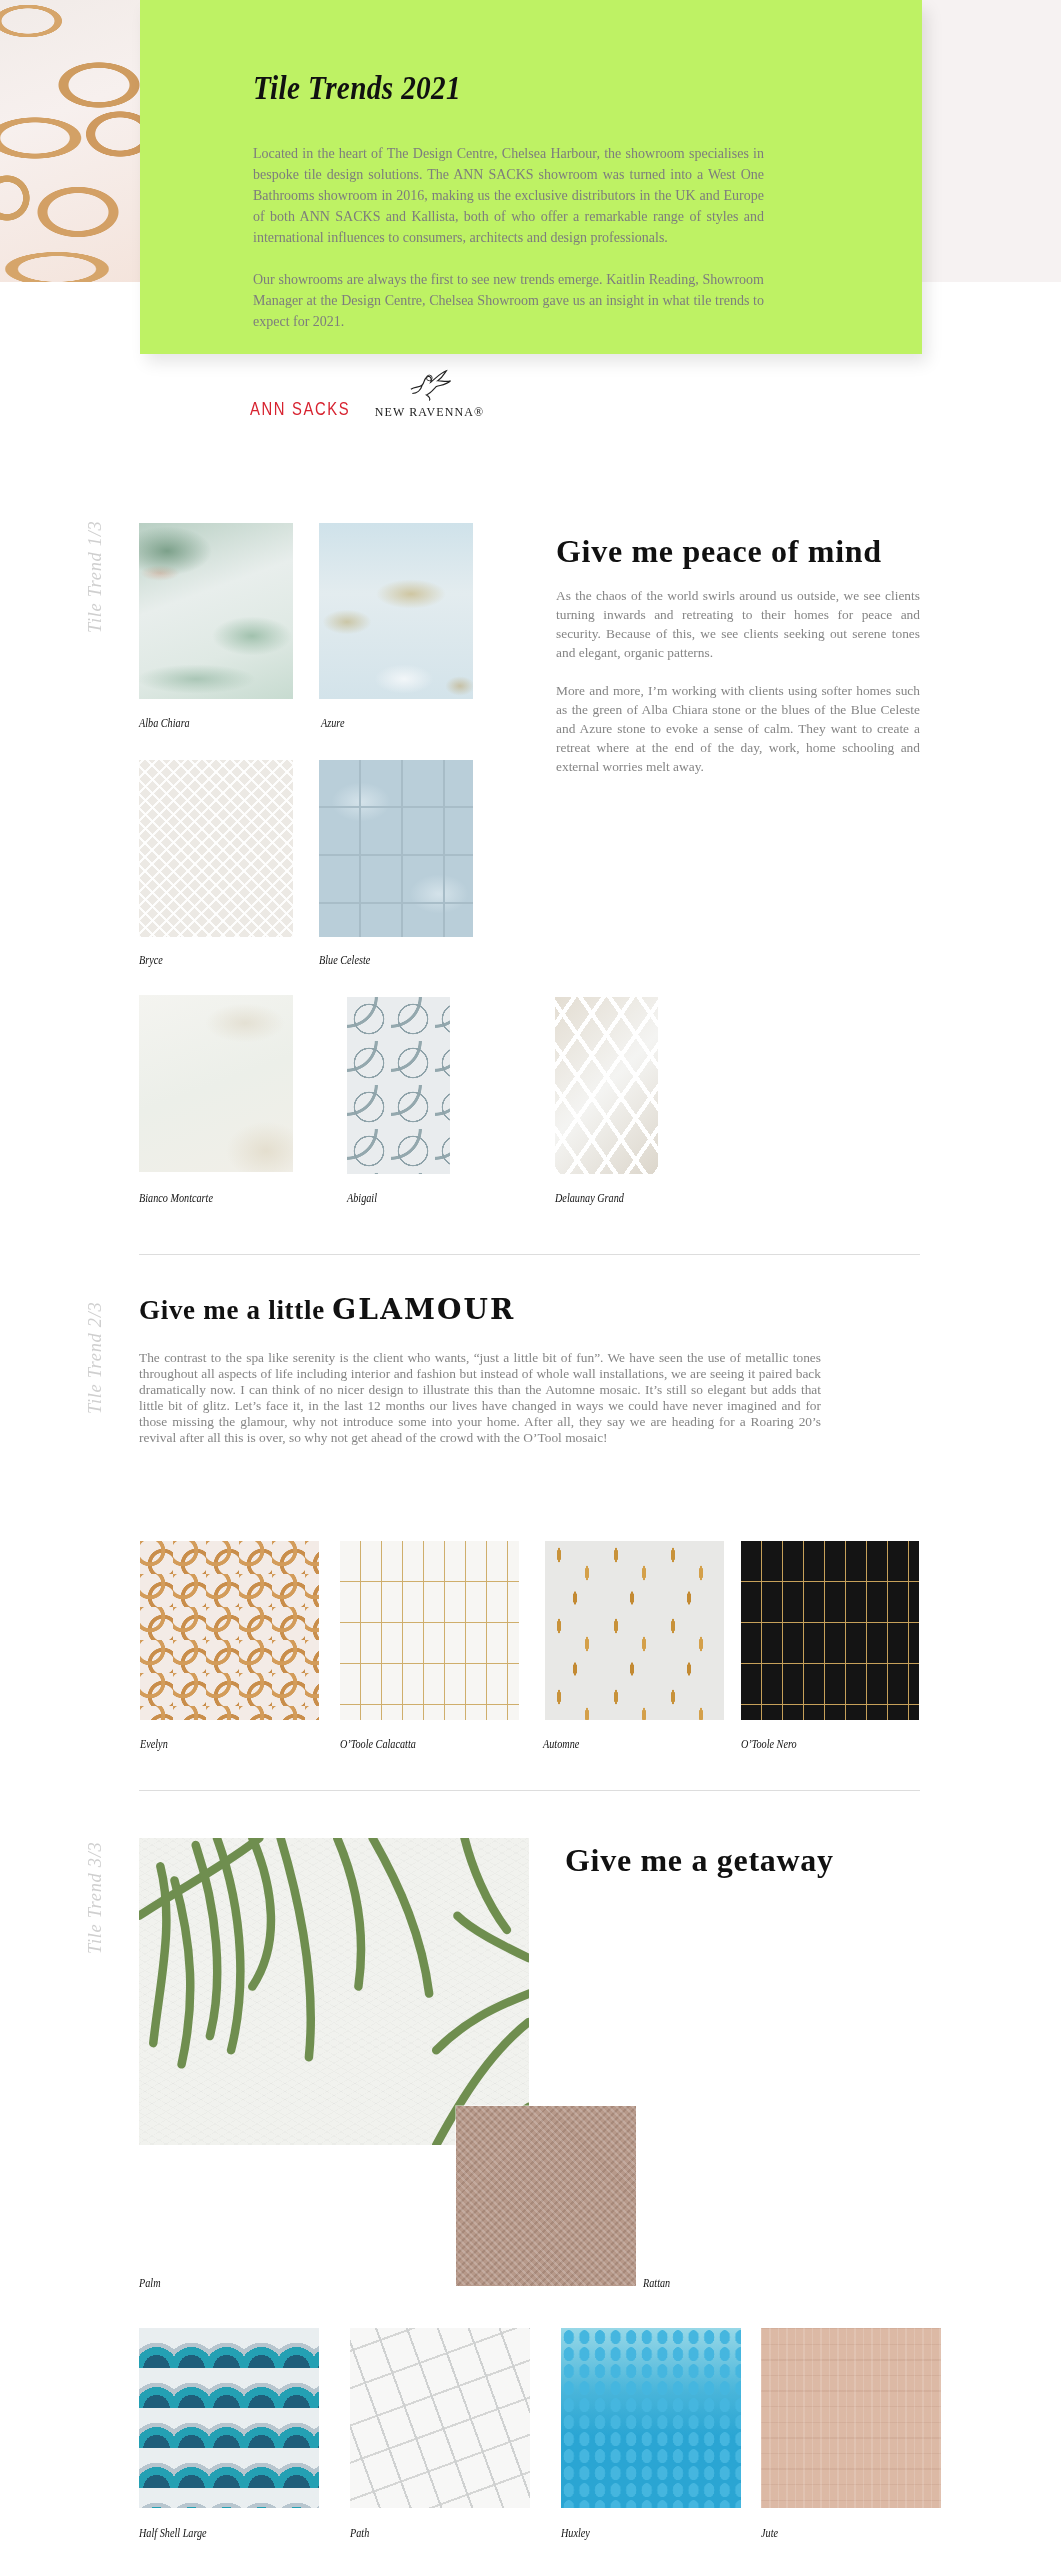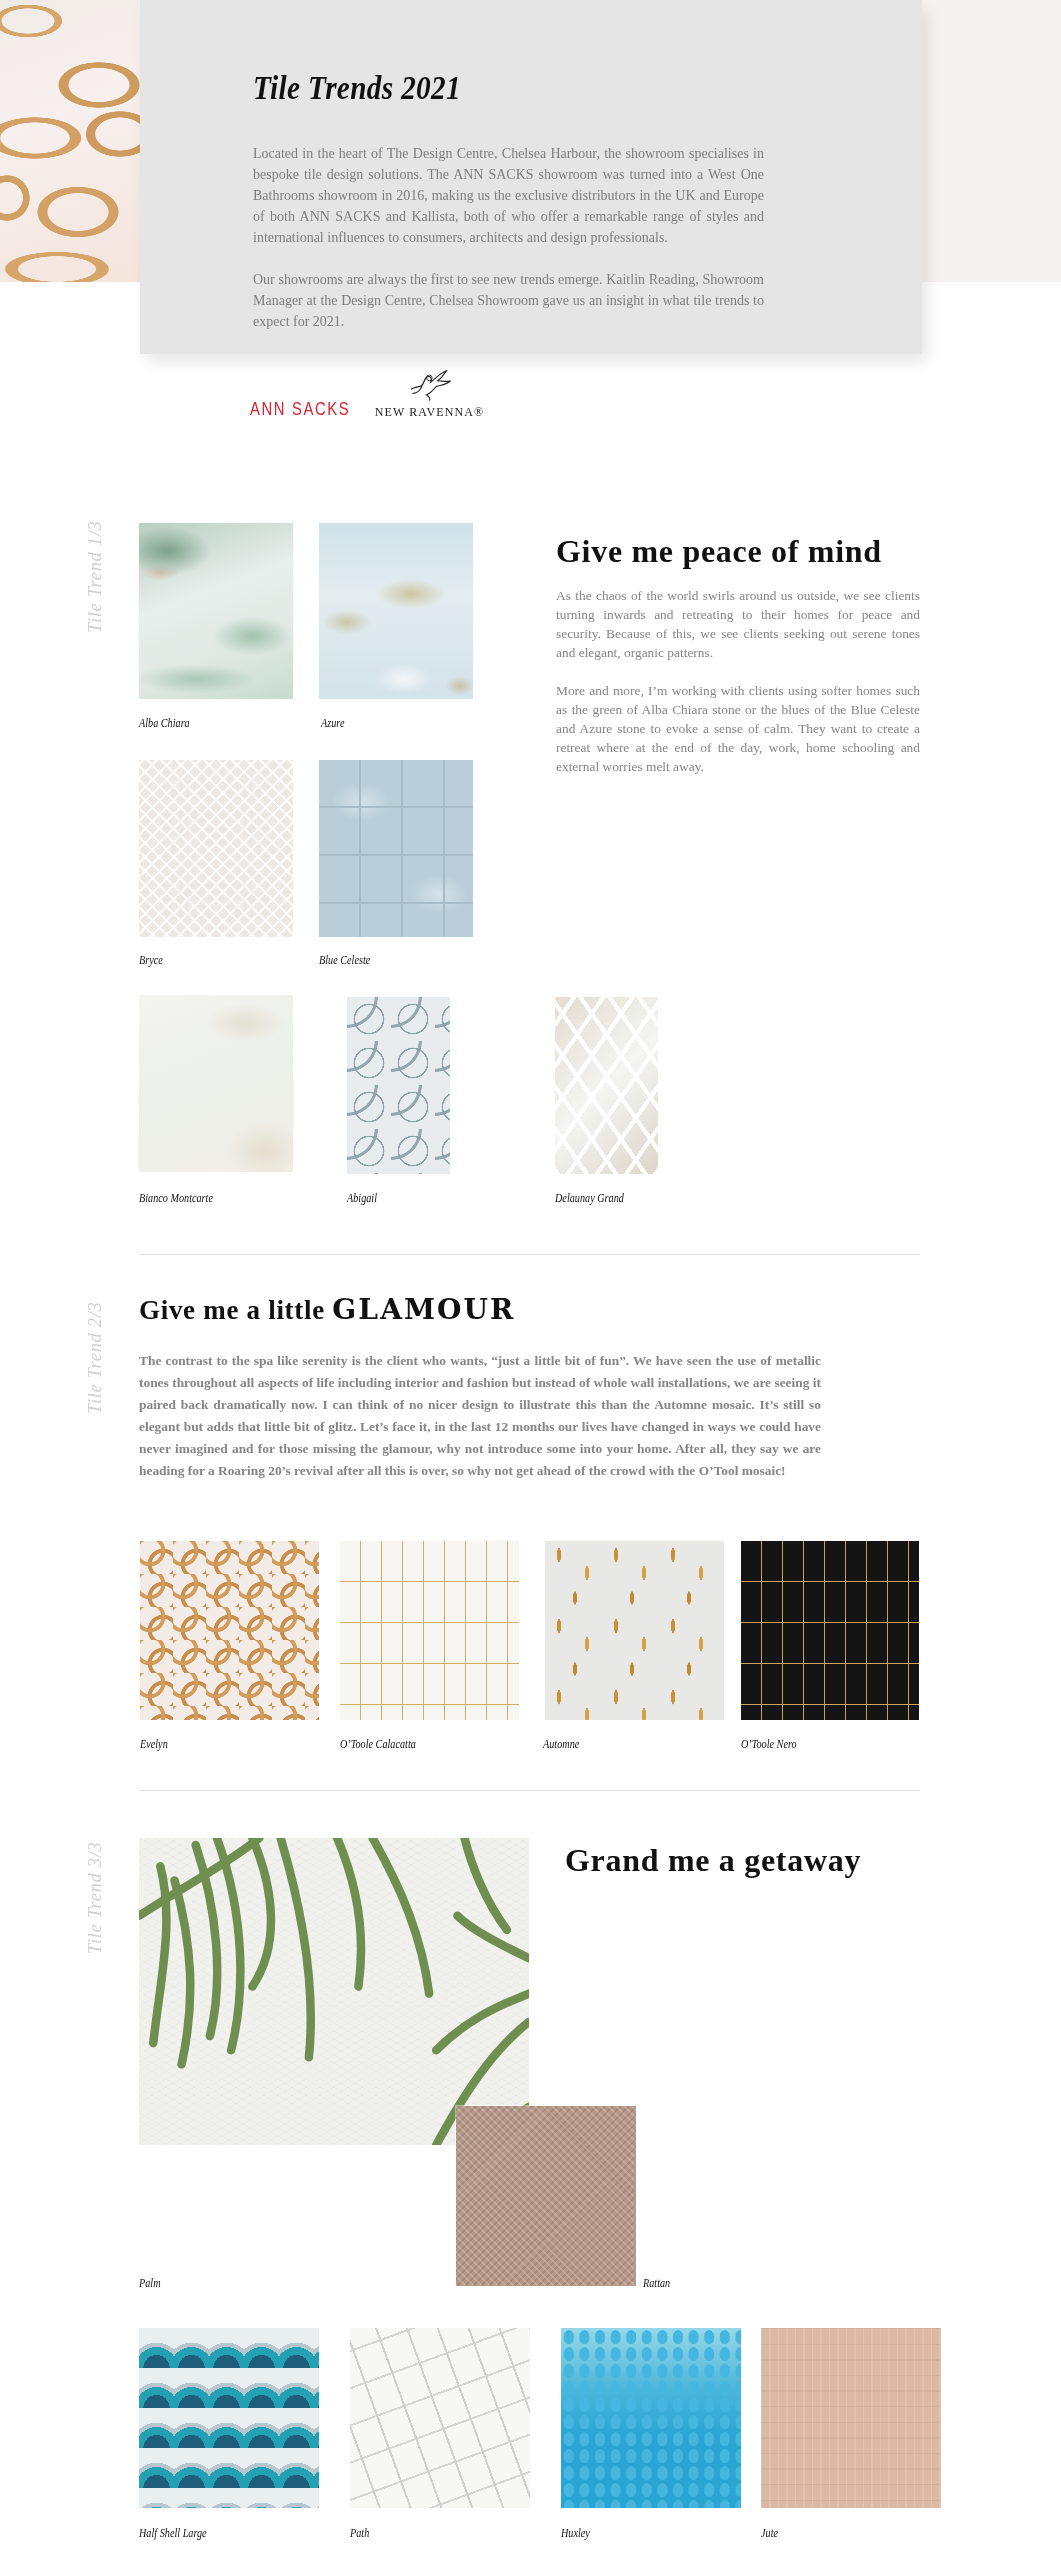--- a/index.html
+++ b/index.html
@@ -18,21 +18,21 @@
       radial-gradient(ellipse 28px 28px at 7px 198px, transparent 56%, #d0a063 58%, #d0a063 80%, transparent 82%),
       radial-gradient(ellipse 64px 21px at 57px 269px, transparent 60%, #d6a56a 62%, #d6a56a 80%, transparent 82%),
       linear-gradient(160deg, #f1ebe8 0%, #f7f0ee 40%, #f4e4dc 100%);
   }
   .hero-right {
     position: absolute; left: 922px; top: 0; width: 139px; height: 282px;
     background: #f6f2f2;
   }
   .hero-card {
     position: absolute; left: 140px; top: 0; width: 782px; height: 354px;
-    background: #e5e5e5;
+    background: #bef264;
     box-shadow: 5.7px 8.5px 15.6px rgba(0,0,0,0.10);
   }
   .hero-title {
     position: absolute; left: 113px; top: 69px;
     font-family: "Liberation Serif", serif; font-style: italic;
     font-size: 34px; color: #111; letter-spacing: 0.4px;
     transform: scaleX(0.86); transform-origin: left center;
   }
   .hero-body {
     position: absolute; left: 113px; top: 143px; width: 511px;
@@ -252,21 +252,21 @@
 </div>
 
 <div class="divider" style="top:1254px;"></div>
 
 <div class="trend-label" style="left:85px; top:1414px;">Tile Trend 2/3</div>
 
 <h2 class="section-h" style="left:139px; top:1293px; font-size:27px;">
   <span>Give me a little</span>
   <span class="glamour-word">GLAMOUR</span>
 </h2>
-<div class="body-text" style="left:139px; top:1350px; width:682px; font-size:13.4px; line-height:22px;font-weight:bold;">
+<div class="body-text" style="left:139px; top:1350px; width:682px; font-size:13.4px; line-height:16px;">
   <p>The contrast to the spa like serenity is the client who wants, “just a little bit of fun”. We have seen the use of metallic tones throughout all aspects of life including interior and fashion but instead of whole wall installations, we are seeing it paired back dramatically now. I can think of no nicer design to illustrate this than the Automne mosaic. It’s still so elegant but adds that little bit of glitz. Let’s face it, in the last 12 months our lives have changed in ways we could have never imagined and for those missing the glamour, why not introduce some into your home. After all, they say we are heading for a Roaring 20’s revival after all this is over,  so why not get ahead of the crowd with the O’Tool mosaic!</p>
 </div>
 
 <div class="tile t-evelyn" style="left:140px; top:1541px; width:179px; height:179px;"></div>
 <div class="caption" style="left:140px; top:1737px;">Evelyn</div>
 
 <div class="tile t-otoole-cal" style="left:340px; top:1541px; width:179px; height:179px;"></div>
 <div class="caption" style="left:340px; top:1737px;">O’Toole Calacatta</div>
 
 <div class="tile t-automne" style="left:545px; top:1541px; width:179px; height:179px;"></div>
@@ -296,21 +296,21 @@
       <path d="M551 220 C500 240 460 260 420 300"></path>
       <path d="M551 260 C500 300 460 360 420 434"></path>
       <path d="M551 380 C520 400 500 420 480 434"></path>
     </g>
   </svg>
 </div>
 <div class="tile t-rattan" style="left:456px; top:2106px; width:180px; height:180px;"></div>
 <div class="caption" style="left:139px; top:2276px;">Palm</div>
 <div class="caption" style="left:643px; top:2276px;">Rattan</div>
 
-<h2 class="section-h" style="left:565px; top:1842px;">Grand me a getaway</h2>
+<h2 class="section-h" style="left:565px; top:1842px;">Give me a getaway</h2>
 <div class="body-text" style="left:565px; top:1896px; width:343px; line-height:20.5px;">
 </div>
 
 <div class="tile t-halfshell" style="left:139px; top:2328px; width:180px; height:180px;"></div>
 <div class="caption" style="left:139px; top:2526px;">Half  Shell Large</div>
 
 <div class="tile t-path" style="left:350px; top:2328px; width:180px; height:180px;"></div>
 <div class="caption" style="left:350px; top:2526px;">Path</div>
 
 <div class="tile t-huxley" style="left:561px; top:2328px; width:180px; height:180px;"></div>

